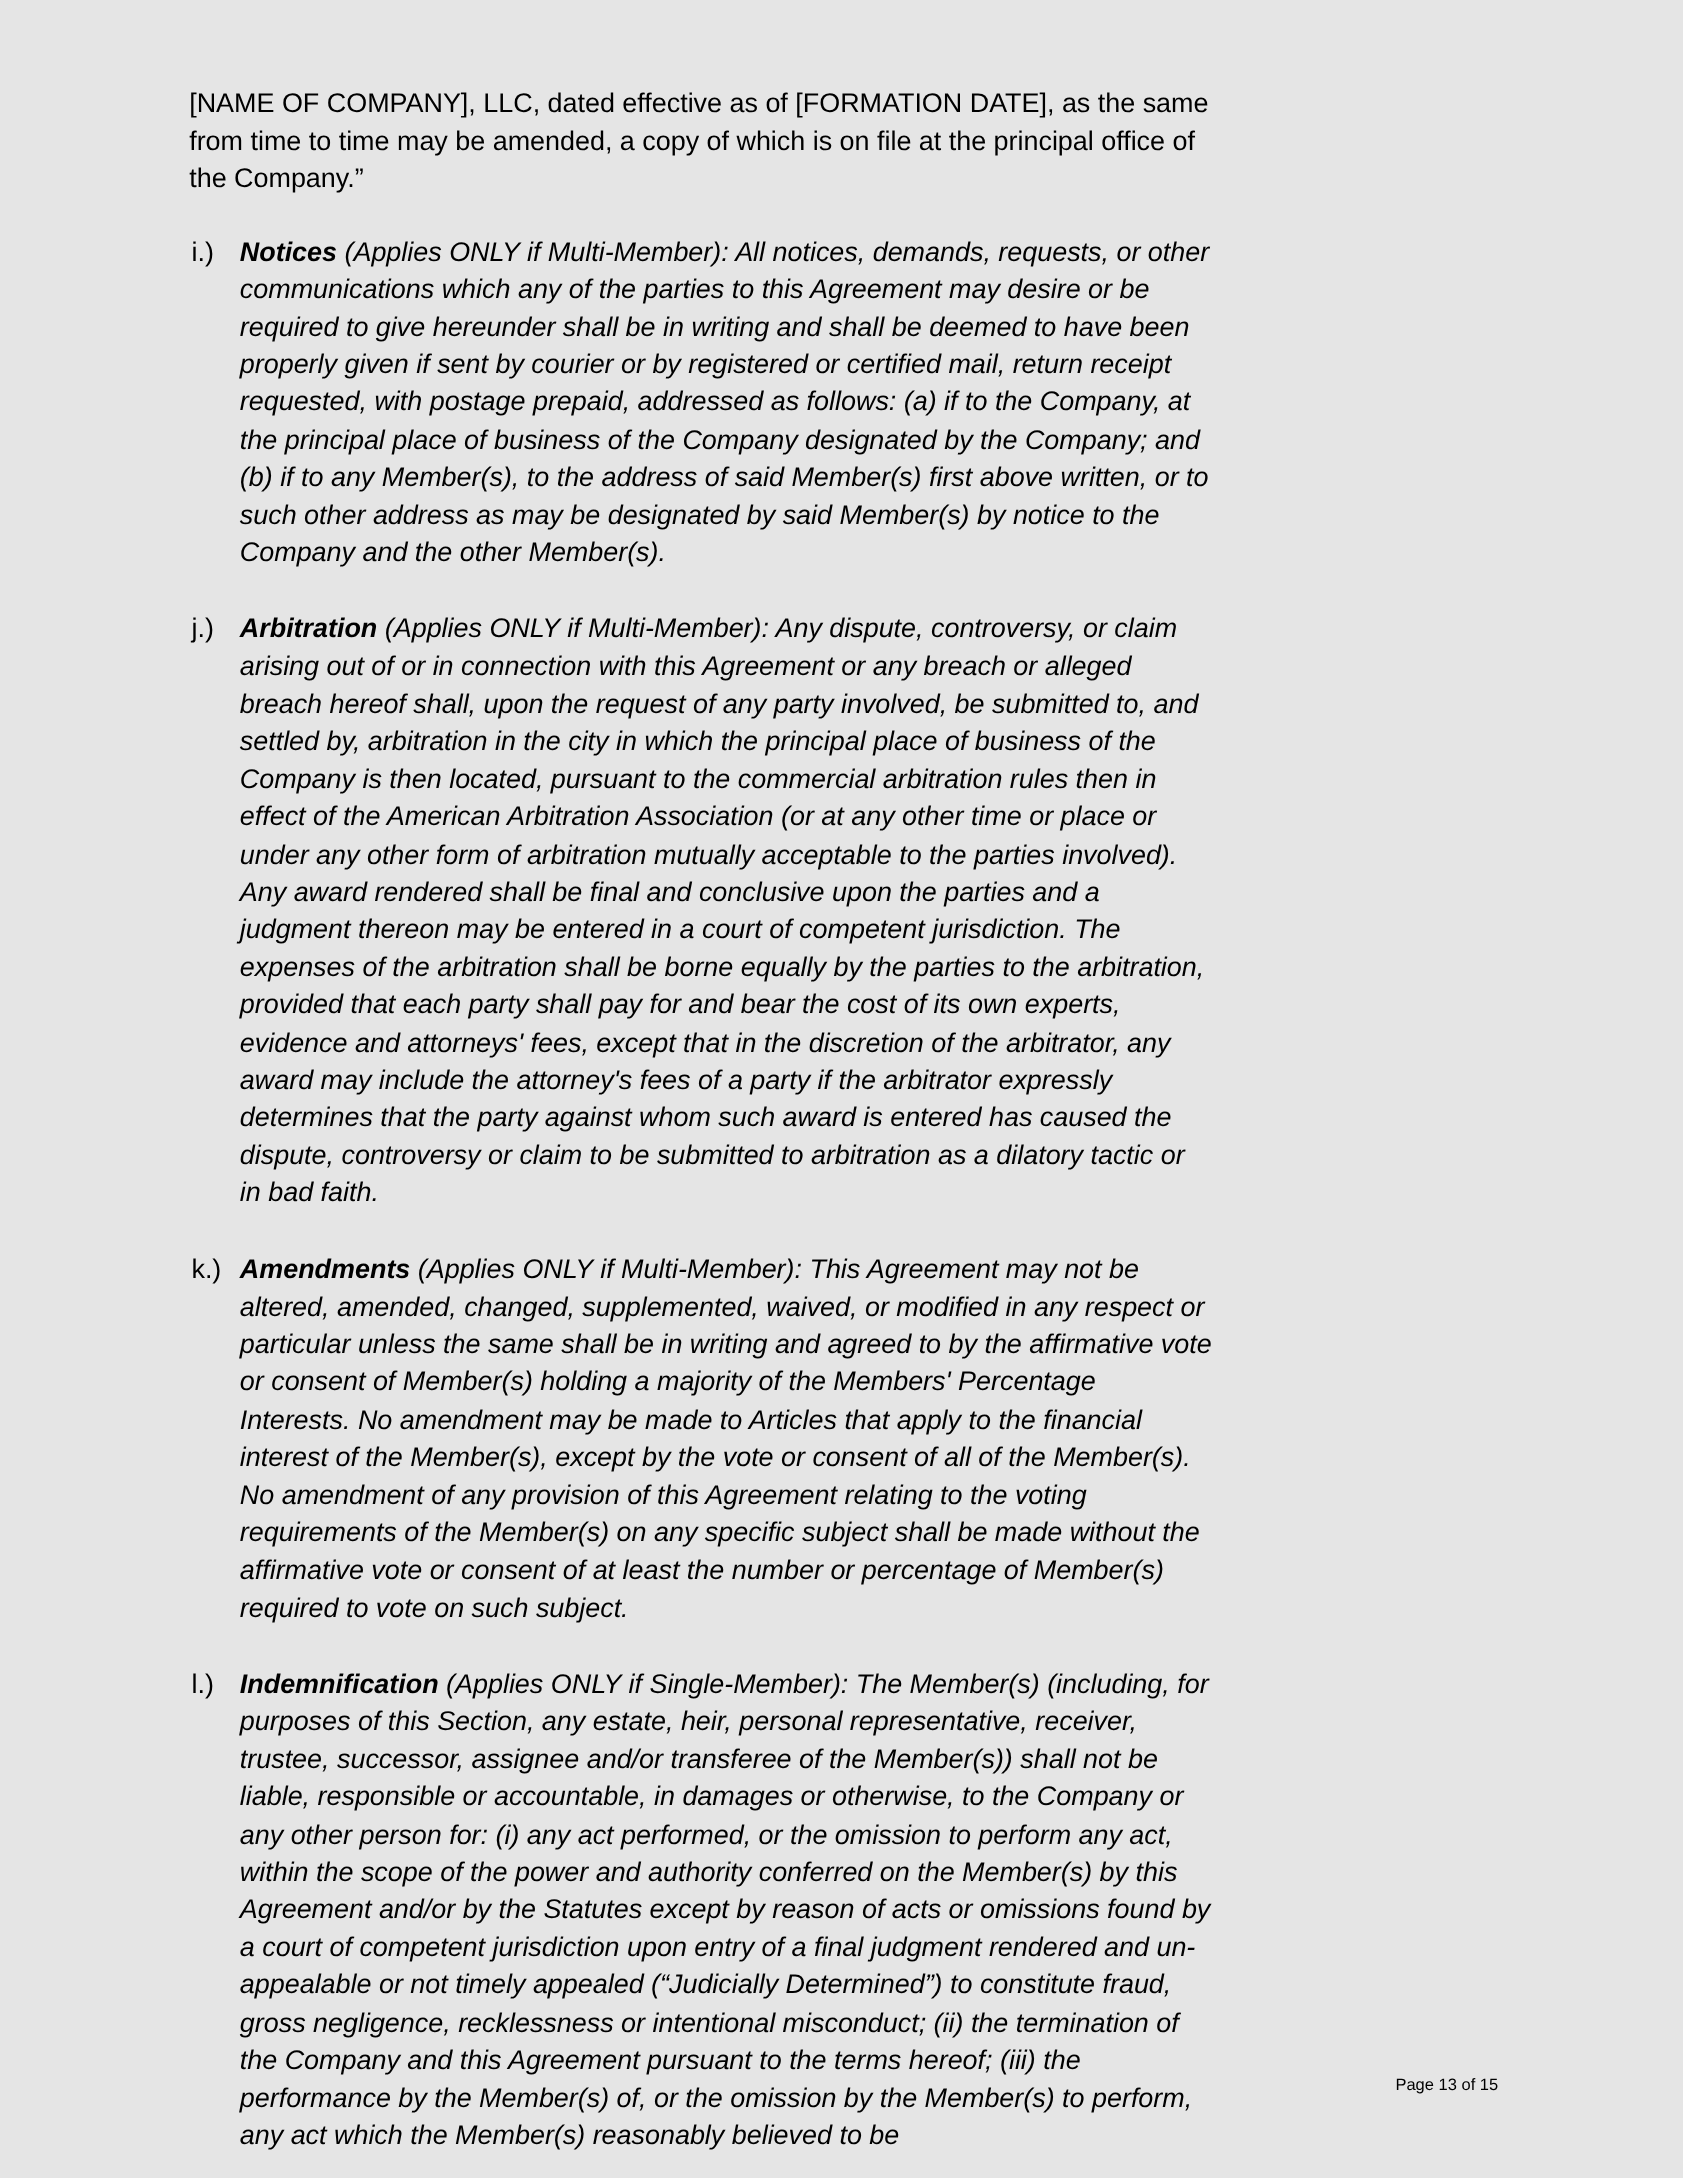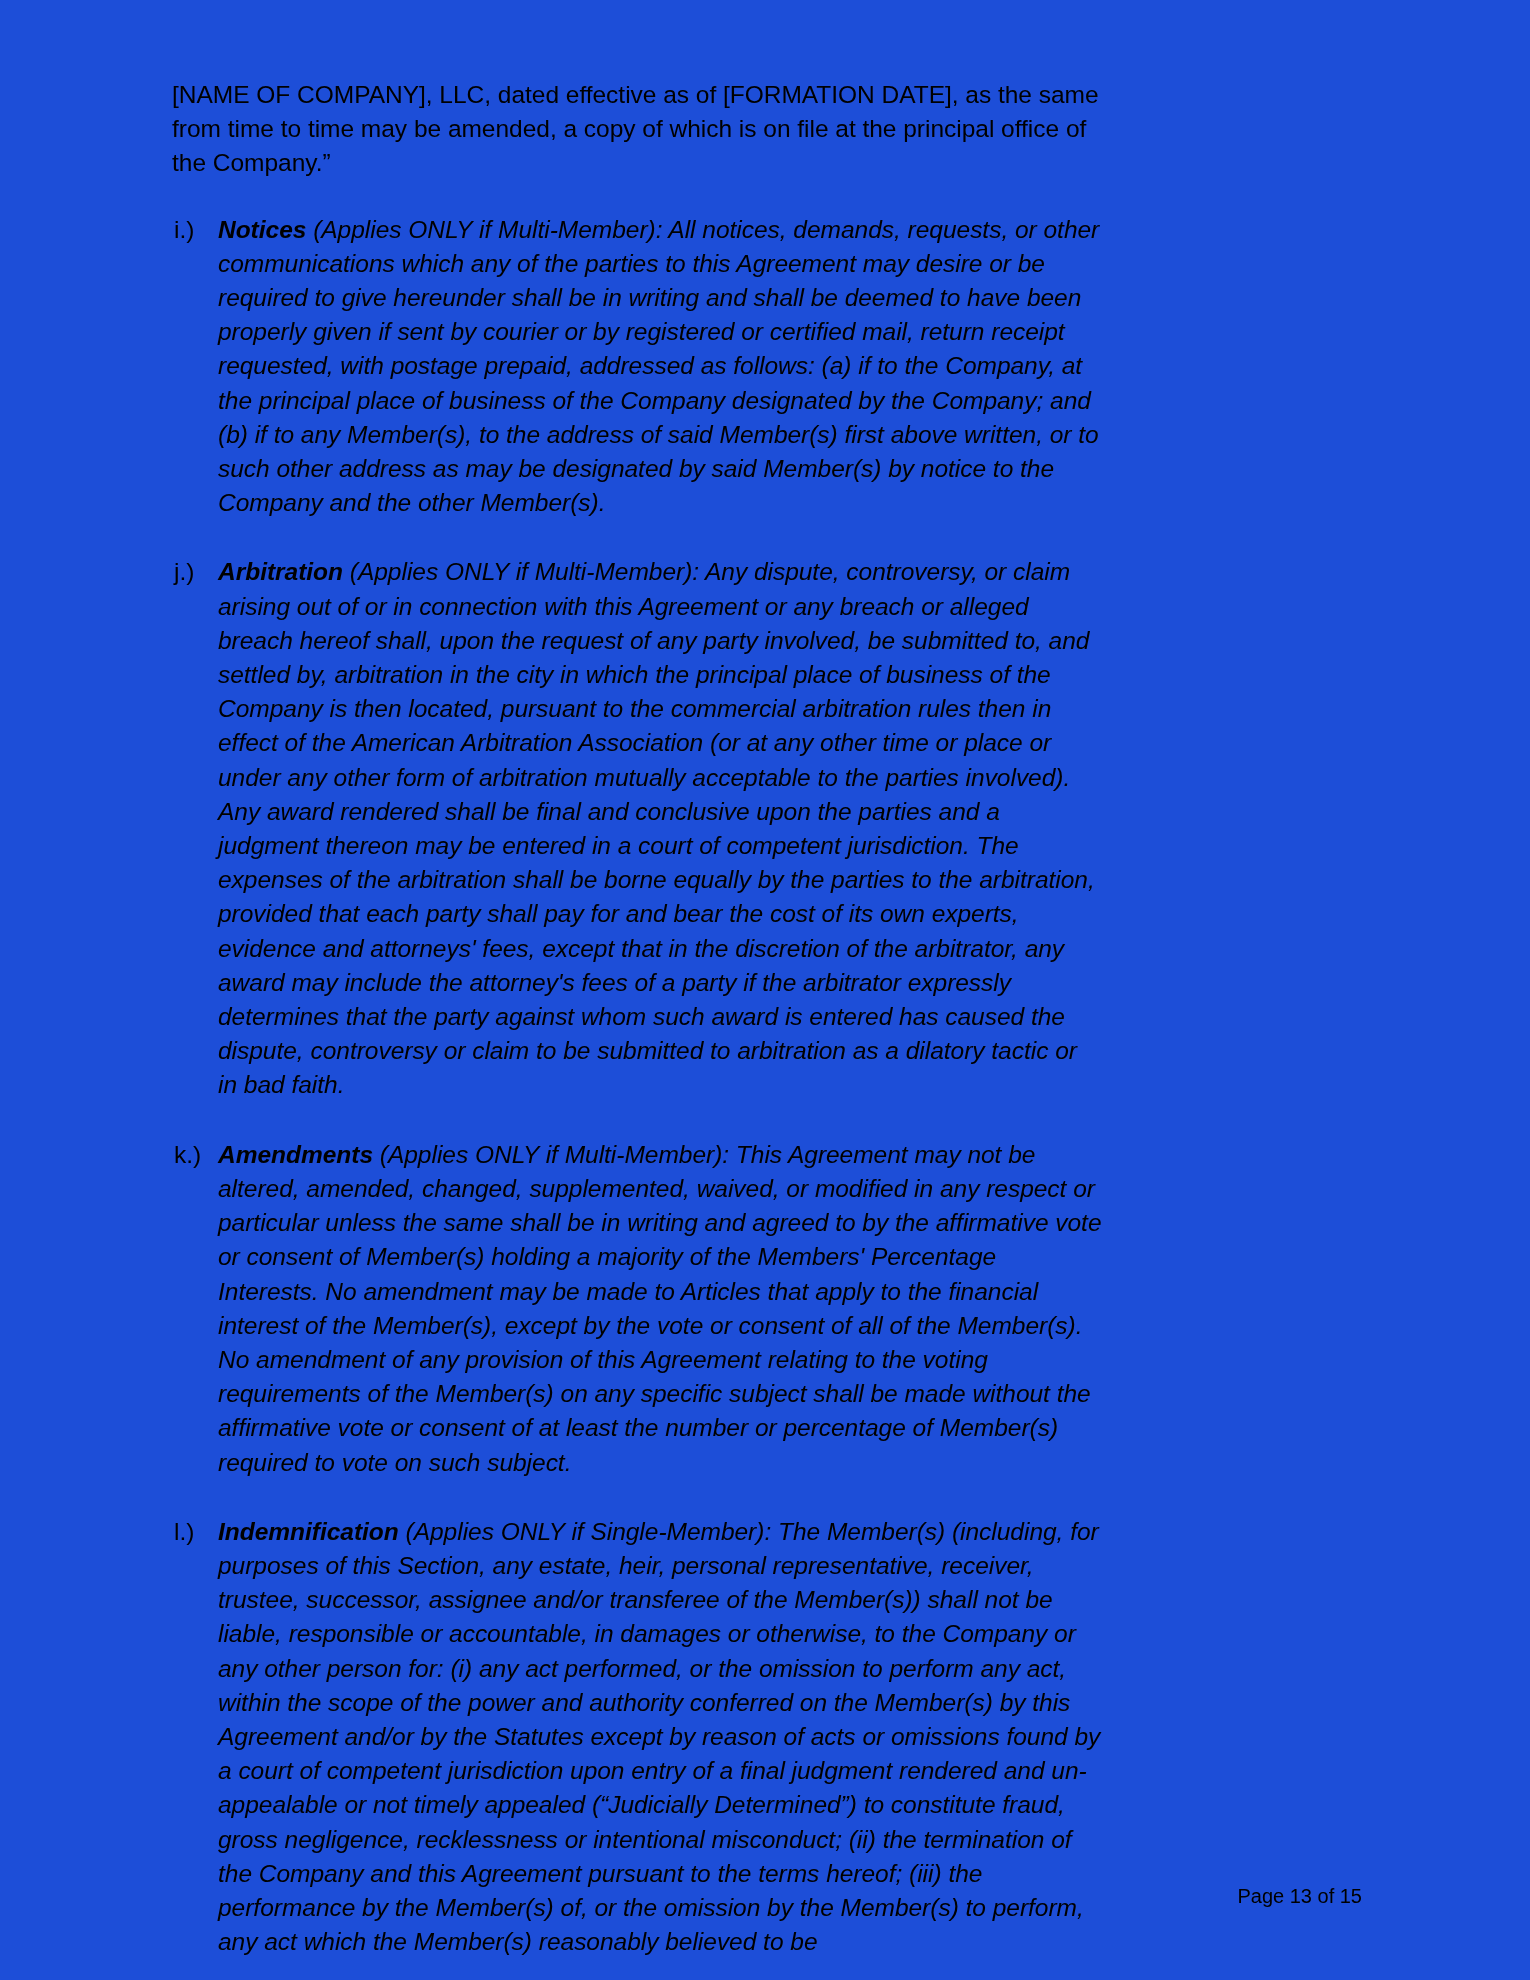--- a/index.html
+++ b/index.html
@@ -4,21 +4,21 @@
 <style>
   html, body {
     margin: 0;
     padding: 0;
     background: #ffffff;
   }
   .page {
     position: relative;
     width: 1530px;
     height: 1980px;
-    background: #1d4ed8;
+    background: #e5e5e5;
     font-family: "Liberation Sans", sans-serif;
     color: #000000;
     box-sizing: border-box;
     overflow: hidden;
   }
   .content {
     position: absolute;
     left: 172px;
     top: 78px;
     width: 930px;
@@ -51,21 +51,21 @@
     font-size: 24.5px;
     line-height: 34.2px;
     text-align: left;
     letter-spacing: -0.02px;
     font-style: italic;
   }
   .footer {
     position: absolute;
     right: 168px;
     bottom: 72px;
-    font-size: 20px;
+    font-size: 15px;
     line-height: 24px;
     text-align: left;
     white-space: nowrap;
     margin-left: 12px;
   }
   .term { font-weight: bold; }
 </style>
 </head>
 <body>
 

